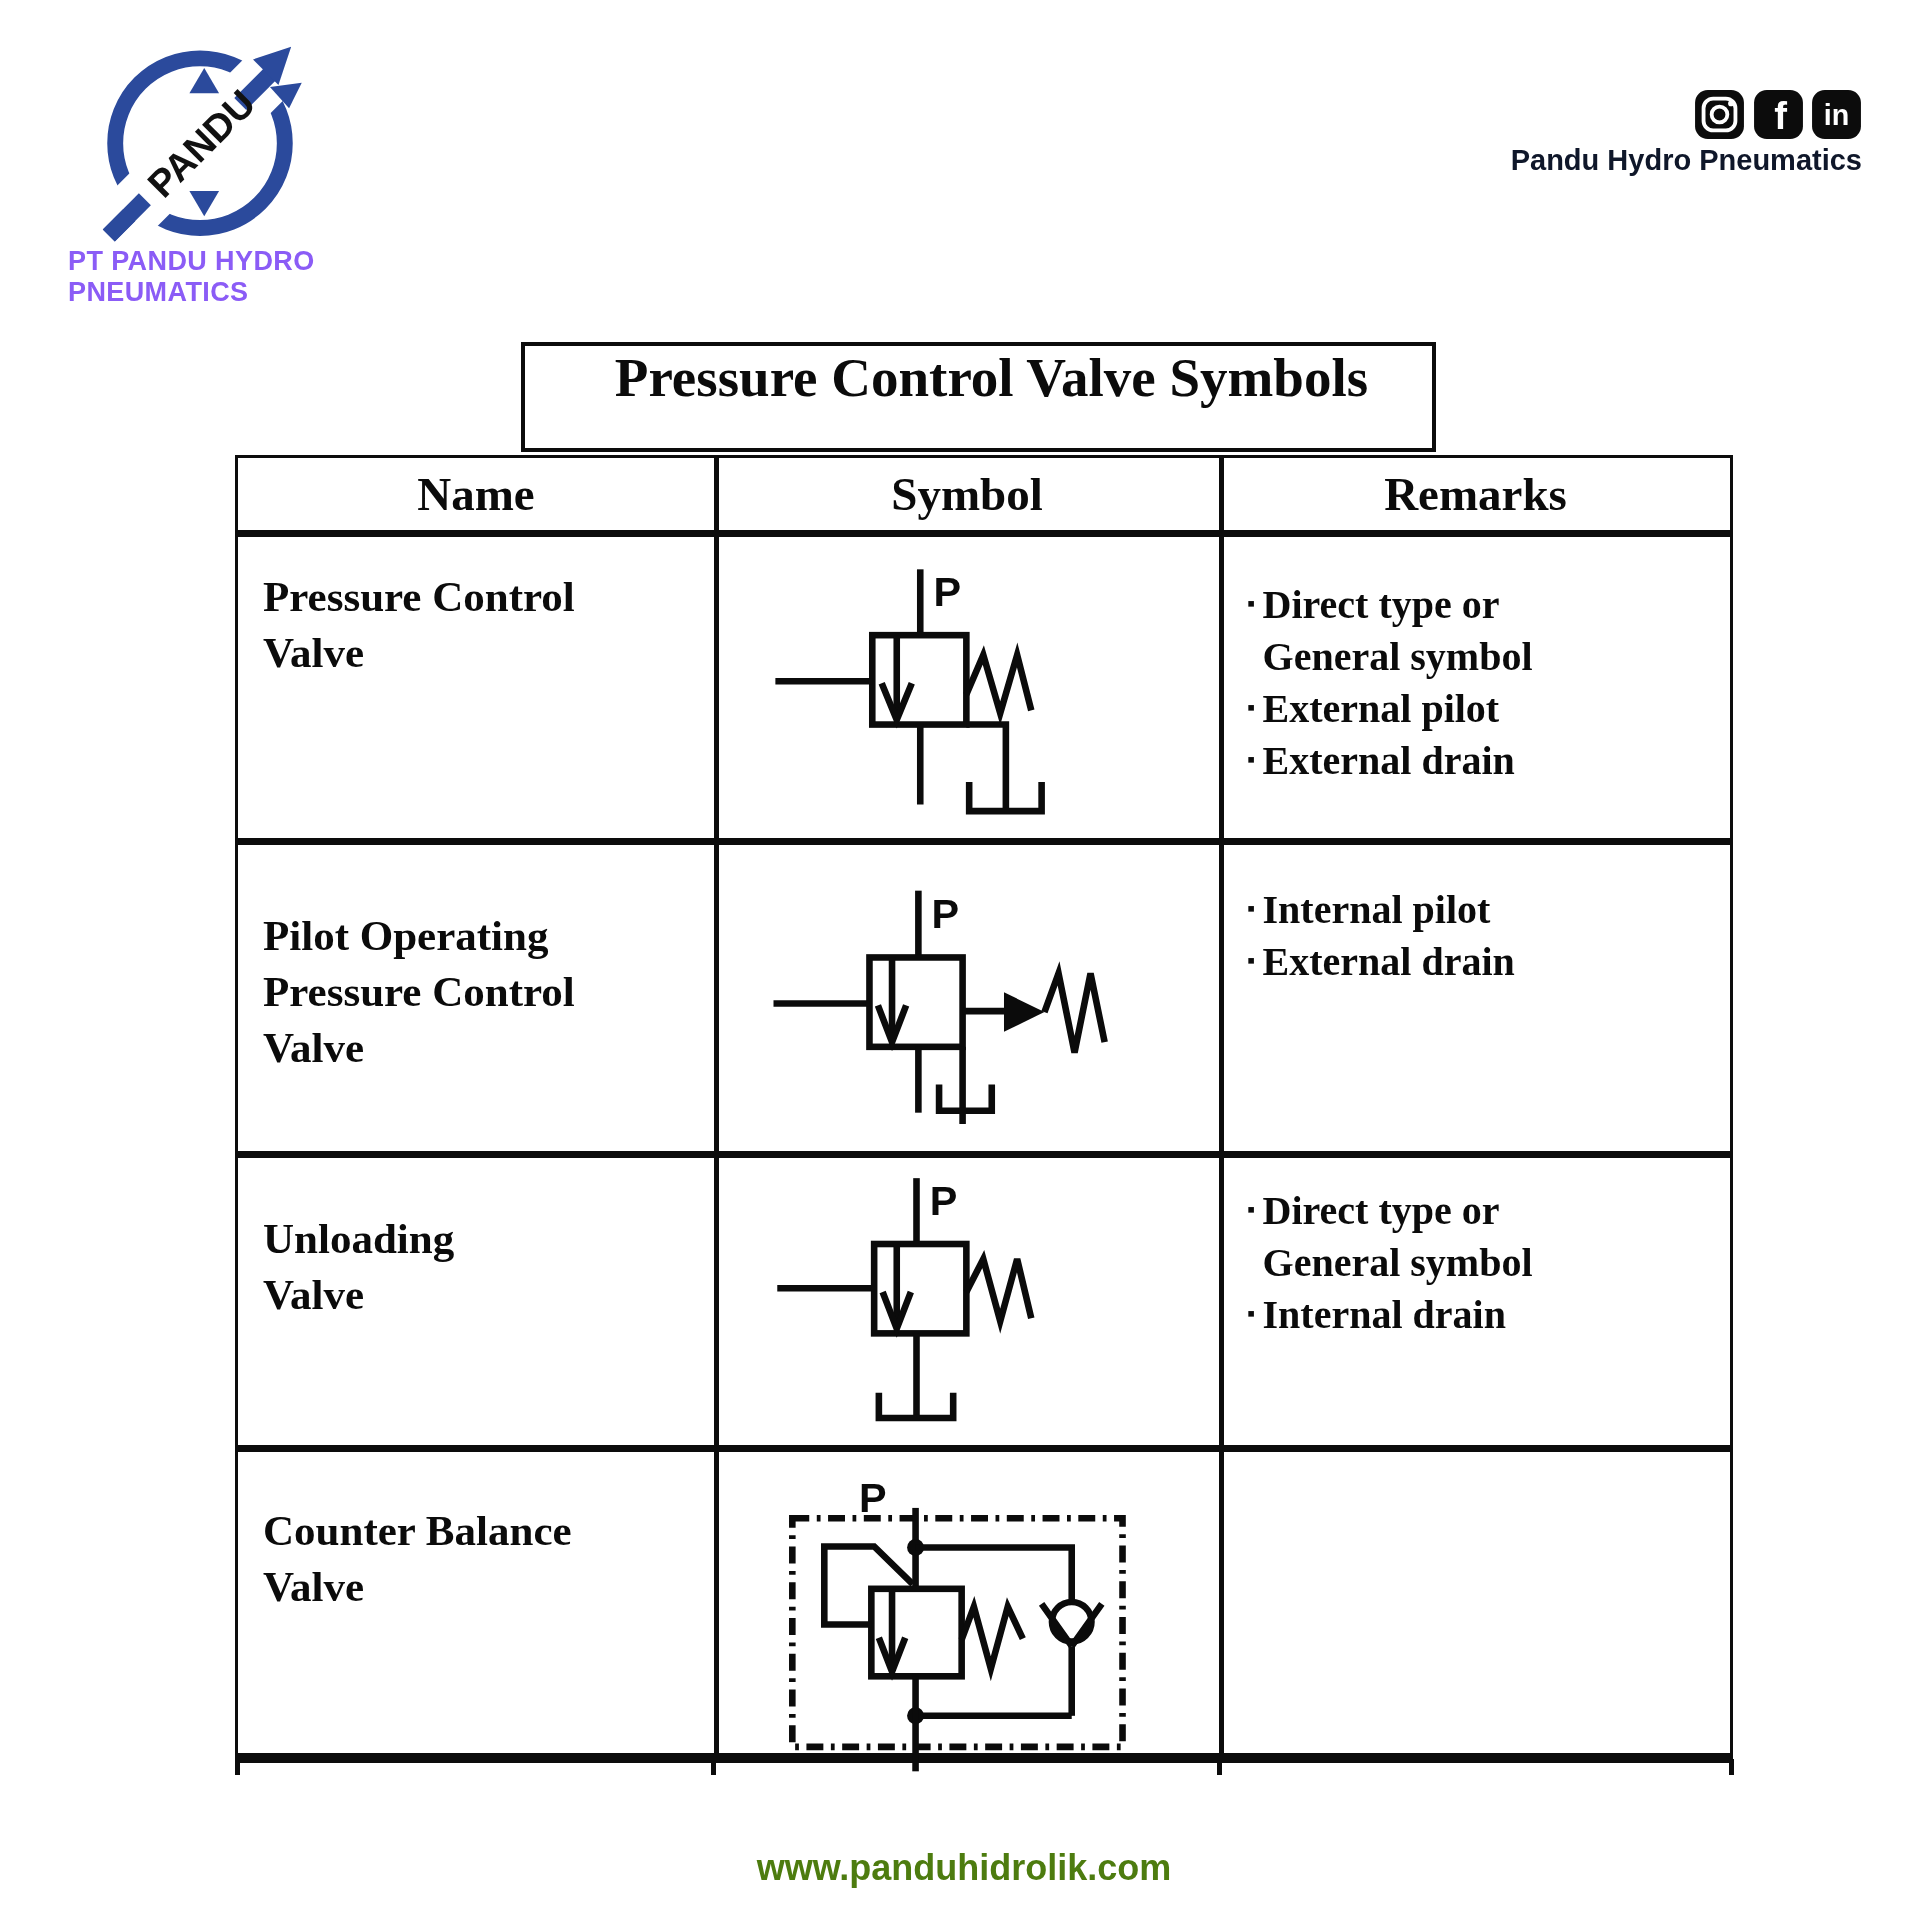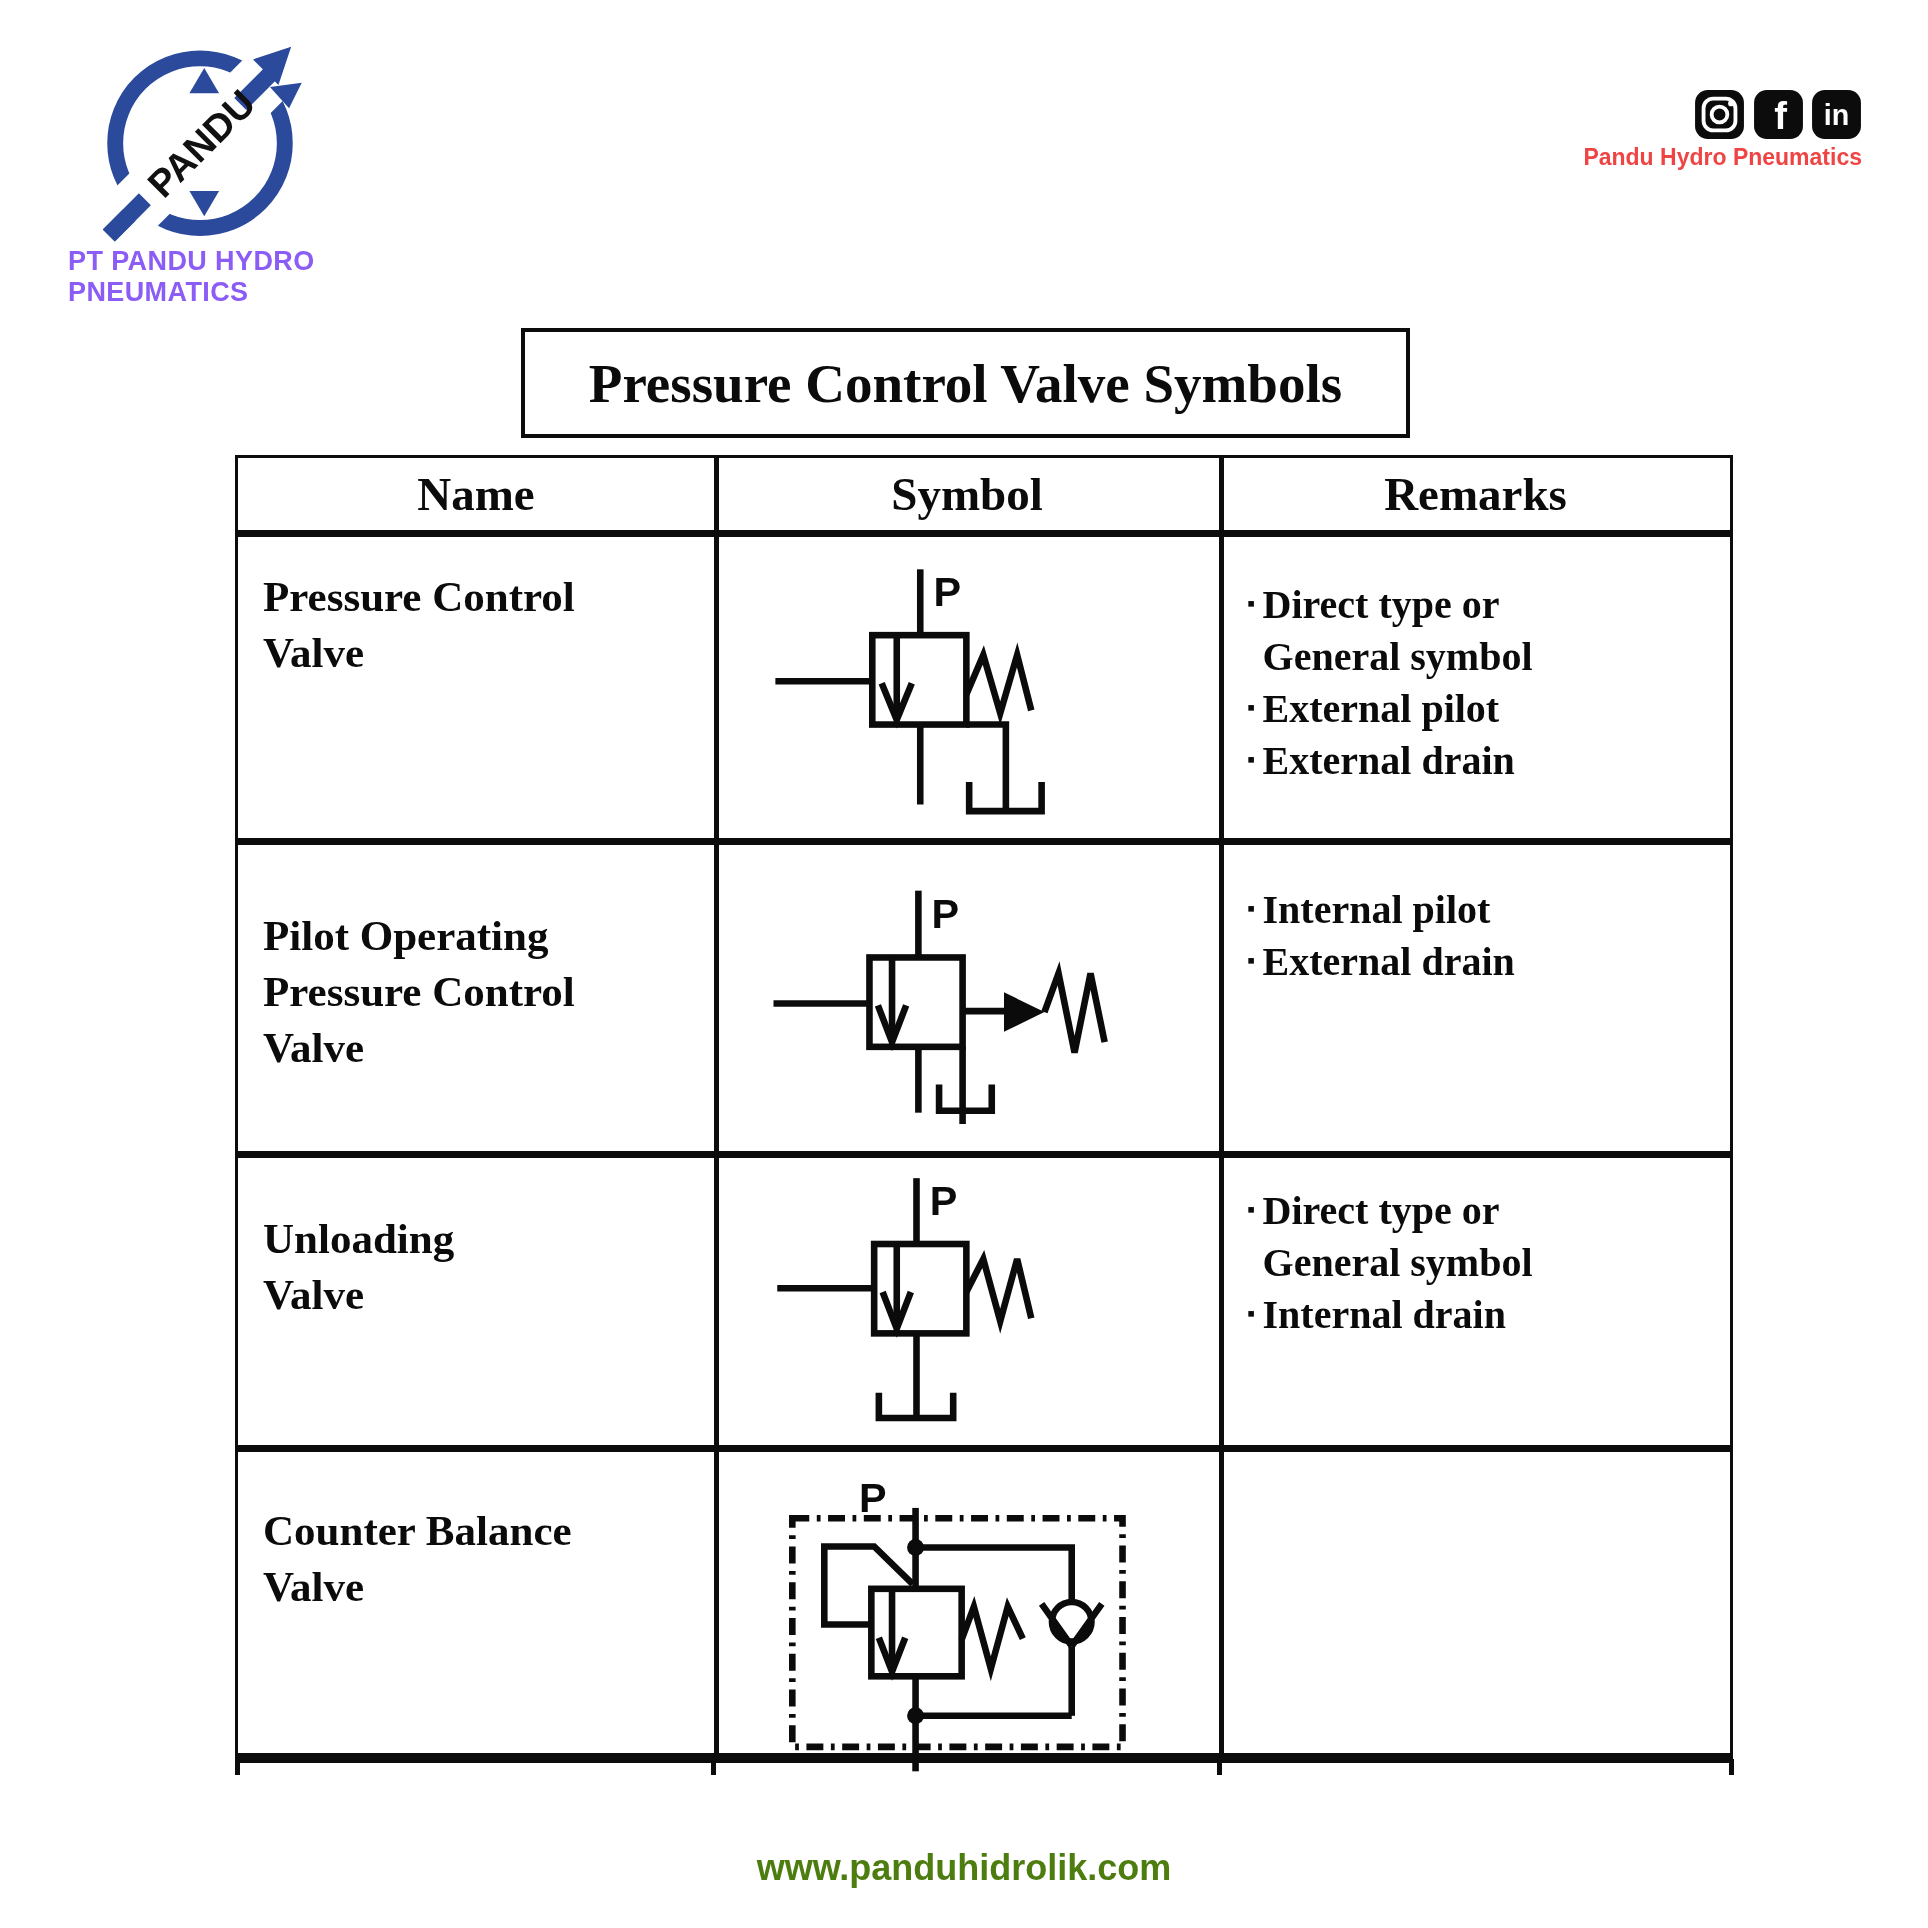--- a/index.html
+++ b/index.html
@@ -6,25 +6,25 @@
   #page{position:relative;width:1928px;height:1928px;background:#ffffff;
         font-family:"Liberation Serif","DejaVu Serif",serif;color:#0b0b0b;overflow:hidden;}
   .abs{position:absolute;}
   .sans{font-family:"Liberation Sans","DejaVu Sans",sans-serif;}
 
   
   #logo-svg{left:94px;top:34px;}
   #company-name{left:68px;top:246px;width:339px;font-size:27px;font-weight:bold;
                 color:#8b5cf6;letter-spacing:0.4px;}
   #social-row{right:66px;top:89px;display:flex;gap:7.5px;}
-  #social-handle{right:66px;top:144px;font-size:23px;font-weight:bold;color:#ef4444;}
-
-  
-  #title-box{left:521px;top:328px;width:881px;height:102px;border:4.7px solid #0c0c0c;
-             display:flex;align-items:center;justify-content:center;}
+  #social-handle{right:66px;top:144px;font-size:29px;font-weight:bold;color:#0f172a;}
+
+  
+  #title-box{left:521px;top:342px;width:881px;height:102px;border:4.7px solid #0c0c0c;
+             display:flex;align-items:flex-start;justify-content:center;padding-left:26px;}
   #title-box span{font-size:55px;font-weight:bold;}
 
   
   #tbl{left:235px;top:455px;width:1498px;height:1308px;box-sizing:border-box;
        border:3.8px solid #0c0c0c;border-bottom-width:10.4px;font-weight:bold;}
   .vline{position:absolute;top:0;bottom:0;width:4.7px;background:#0c0c0c;}
   .hline{position:absolute;left:0;right:0;height:6.6px;background:#0c0c0c;}
   .hdr{position:absolute;top:0;height:72px;display:flex;align-items:center;
        justify-content:center;font-size:47px;}
   .name-cell{position:absolute;left:25px;width:414px;font-size:43px;line-height:1.3;

